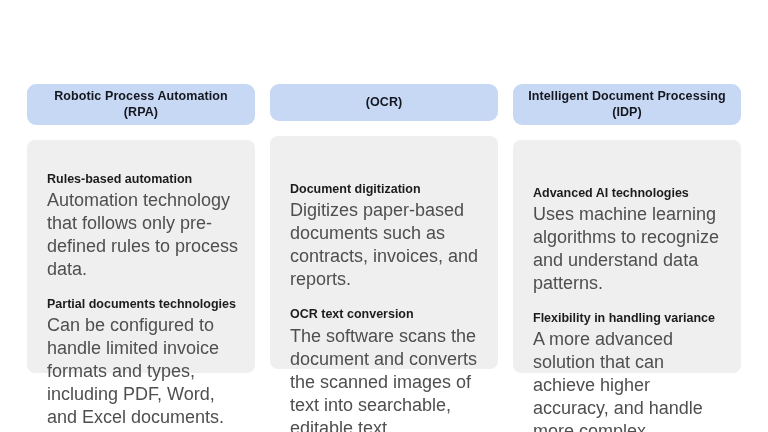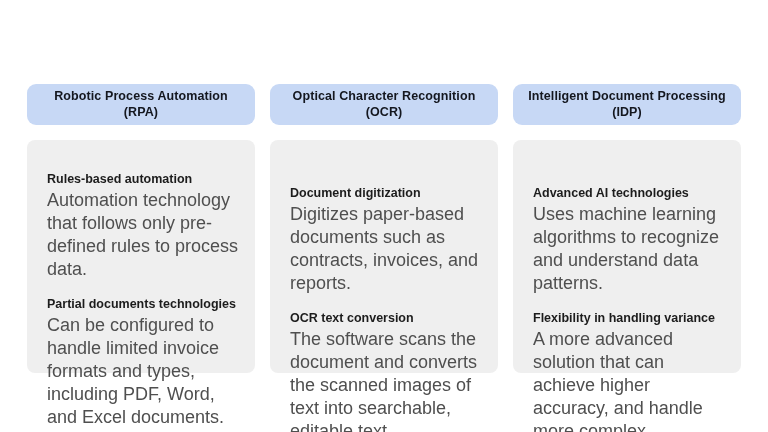--- a/index.html
+++ b/index.html
@@ -86,21 +86,20 @@
       </div>
       <div class="section">
         <div class="sec-heading">Partial documents technologies</div>
         <div class="sec-body">Can be configured to handle limited invoice formats and types, including PDF, Word, and Excel documents.</div>
       </div>
     </div>
   </div>
 
   <div class="column col-1">
     <div class="pill">
-      <span class="pill-title">Optical Character Recognition</span>
       <span class="pill-abbr">(OCR)</span>
     </div>
     <div class="card pad-deep">
       <div class="section">
         <div class="sec-heading">Document digitization</div>
         <div class="sec-body">Digitizes paper-based documents such as contracts, invoices, and reports.</div>
       </div>
       <div class="section">
         <div class="sec-heading">OCR text conversion</div>
         <div class="sec-body">The software scans the document and converts the scanned images of text into searchable, editable text.</div>

